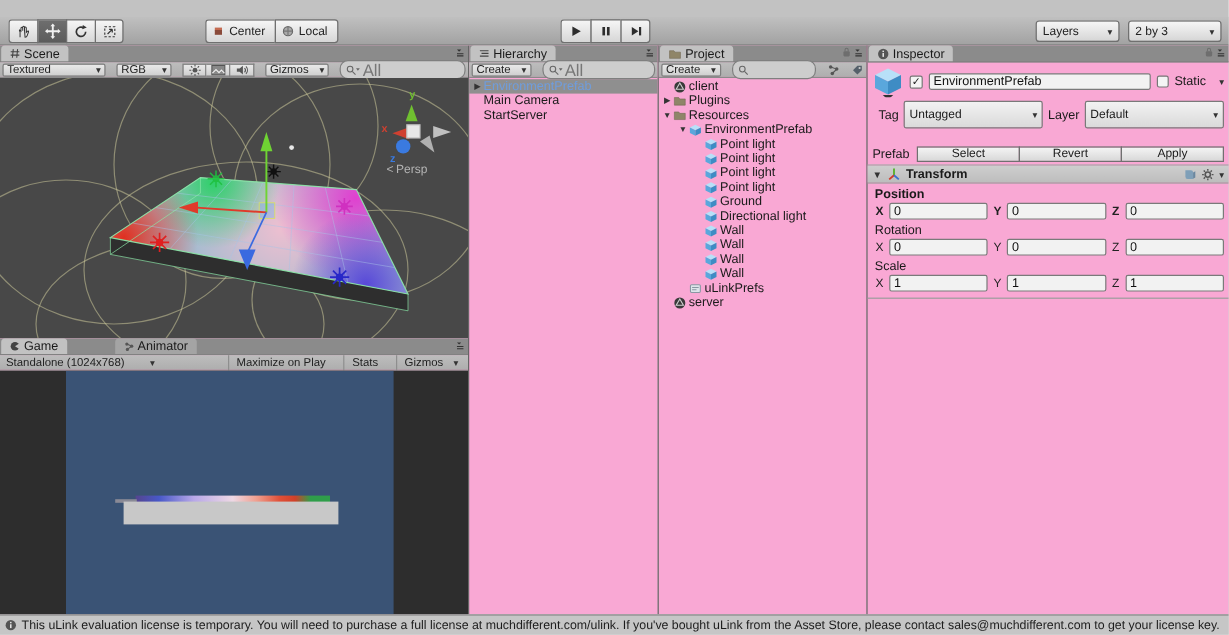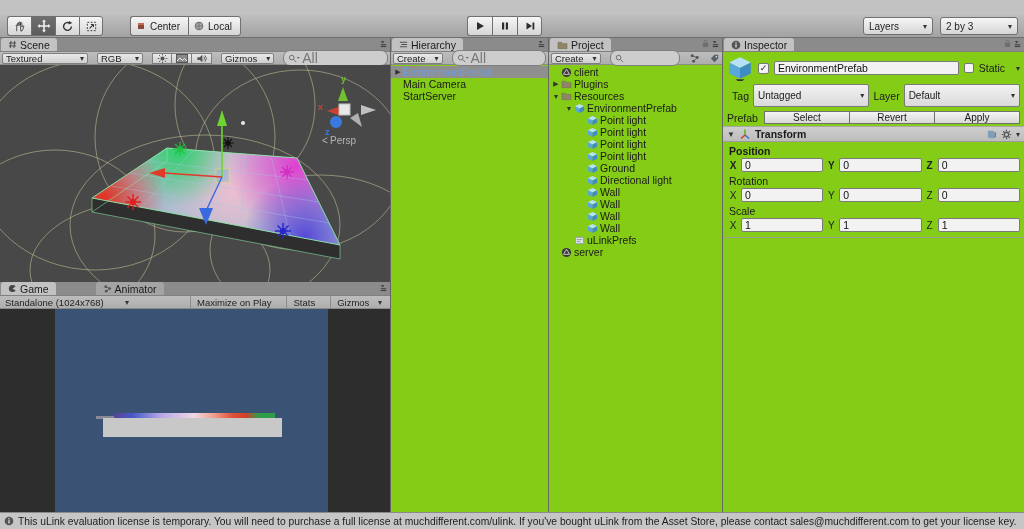--- a/index.html
+++ b/index.html
@@ -19,31 +19,31 @@
     background:linear-gradient(#c0c0c0,#a2a2a2); border-bottom:1px solid #6f6f6f; }
   .btn { background:linear-gradient(#f6f6f6,#d6d6d6); border:1px solid #707070;
     display:inline-flex; align-items:center; justify-content:center; font-size:10px; color:#222; }
   .toolgroup { position:absolute; left:7px; top:2px; display:flex; }
   .toolgroup .btn { width:24px; height:20px; border-radius:0; border-right-width:0; }
   .toolgroup .btn:first-child { border-radius:3px 0 0 3px; }
   .toolgroup .btn:last-child { border-radius:0 3px 3px 0; border-right-width:1px; }
   .toolgroup .btn.sel { background:linear-gradient(#6e6e6e,#5c5c5c); }
   .clgroup { position:absolute; left:130px; top:2px; display:flex; }
   .clgroup .btn { height:20px; padding:0 8px 0 5px; gap:4px; border-radius:0; border-right-width:0; }
-  .clgroup .btn:first-child { border-radius:3px 0 0 3px; }
+  .clgroup .btn:first-child { border-radius:3px 0 0 3px;margin-left:41px; }
   .clgroup .btn:last-child  { border-radius:0 3px 3px 0; border-right-width:1px; }
   .playgroup { position:absolute; left:467px; top:2px; display:flex; }
   .playgroup .btn { width:25px; height:20px; border-radius:0; border-right-width:0; }
   .playgroup .btn:first-child { border-radius:3px 0 0 3px; }
   .playgroup .btn:last-child { border-radius:0 3px 3px 0; border-right-width:1px; }
   .ddbtn { position:absolute; top:3px; height:18px; border-radius:3px; padding:0 5px;
     display:flex; align-items:center; justify-content:space-between; }
   .dd-arrow { font-size:8px; color:#333; margin-left:6px; }
   
-  .panel { position:absolute; top:38px; height:474px; background:#84cc16; }
+  .panel { position:absolute; top:38px; height:474px; background:#f9a8d4; }
   .tabstrip { position:relative; height:14px; background:#8b8b8b; border-bottom:1px solid #818181;
     display:flex; align-items:flex-end; }
   .tab { height:13px; padding:0 7px; display:flex; align-items:center; gap:3px;
     background:#c2c2c2; border-radius:3px 3px 0 0; font-size:10.5px; margin-left:1px; }
   .tab.inactive { background:#a4a4a4; }
   .pane-menu { position:absolute; right:2px; top:1px; display:flex; align-items:center; gap:2px; }
   .minibar { height:13px; background:linear-gradient(#bdbdbd,#aeaeae); border-bottom:1px solid #8a8a8a;
     display:flex; align-items:center; padding:0 2px; gap:9px; position:relative; }
   .mini-dd { height:11px; background:linear-gradient(#e9e9e9,#cfcfcf); border:1px solid #7f7f7f;
     border-radius:2px; font-size:9.5px; display:flex; align-items:center; padding:0 3px; gap:3px; color:#222; }
@@ -763,21 +763,21 @@
         <div class="popup" style="flex:1.05;">
           <span>Untagged</span>
             <span class="dd-arrow">▾</span>
         </div>
         <span style="font-size:10.5px;">Layer</span>
         <div class="popup" style="flex:1.05;">
           <span>Default</span>
             <span class="dd-arrow">▾</span>
         </div>
       </div>
-      <div class="insp-row" style="margin-top:4px; gap:4px;">
+      <div class="insp-row" style="margin-top:15px; gap:4px;">
         <span style="font-size:10.5px; width:34px;">Prefab</span>
         <div style="display:flex; flex:1;">
           <div class="pbtn">
               <span>Select</span>
             </div>
           <div class="pbtn">
               <span>Revert</span>
             </div>
           <div class="pbtn">
               <span>Apply</span>

